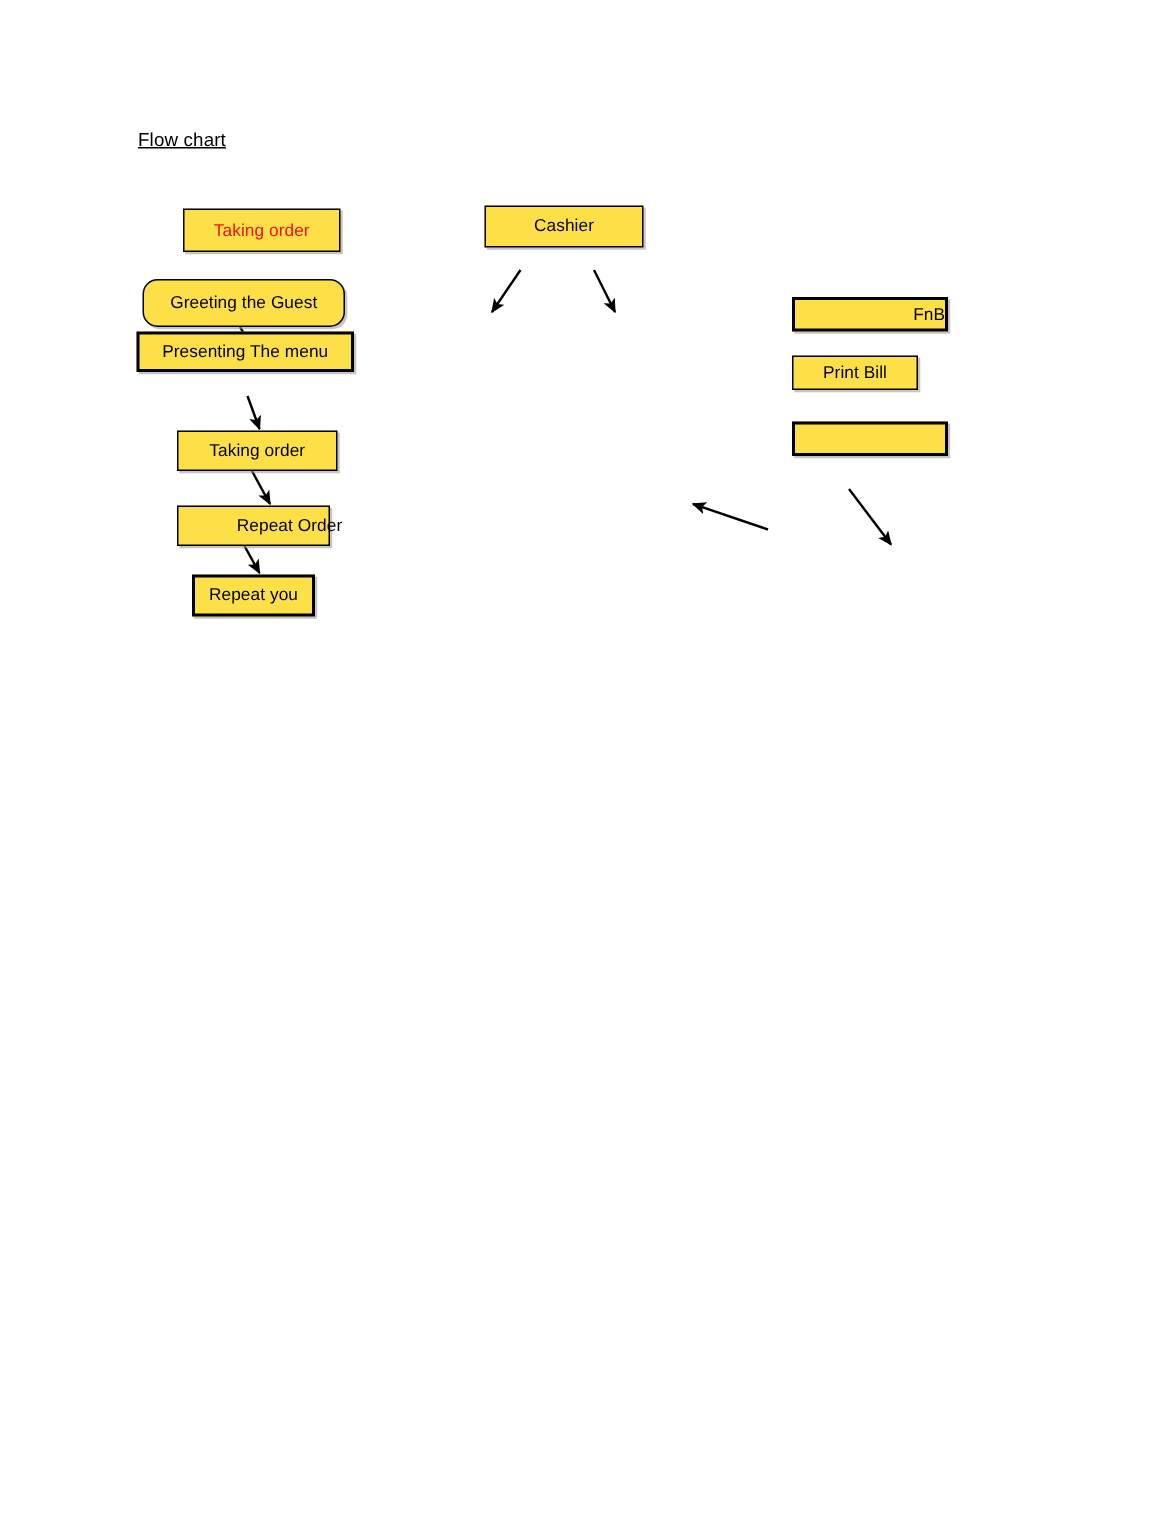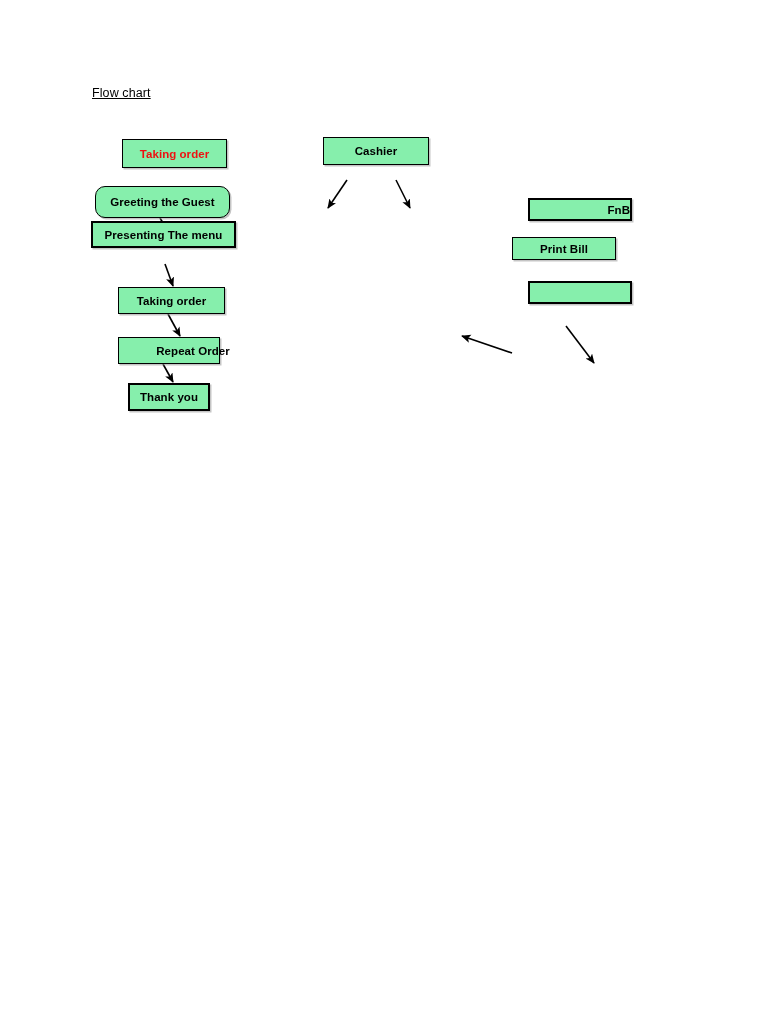--- a/index.html
+++ b/index.html
@@ -28,24 +28,24 @@
     text-decoration: underline;
     letter-spacing: 0.1px;
     white-space: nowrap;
   }
   .node {
     position: absolute;
     box-sizing: border-box;
     display: flex;
     align-items: center;
     justify-content: center;
-    background: #86efac;
+    background: #fde047;
     color: #000000;
     font-size: 11.5px;
-    font-weight: bold;
+    font-weight: normal;
     letter-spacing: 0.05px;
     white-space: nowrap;
     text-align: center;
   }
   .node.thin {
     border: 1px solid #000000;
   }
   .node.thick {
     border: 2px solid #000000;
   }
@@ -107,29 +107,29 @@
       <div class="node thick shadowed" style="left: 91px; top: 221px; width: 145px; height: 27px; color: rgb(0, 0, 0);">
         <span>Presenting The menu</span>
       </div>
       <div class="node thin shadowed" style="left: 118px; top: 287px; width: 107px; height: 27px; color: rgb(0, 0, 0);">
         <span>Taking order</span>
       </div>
       <div class="node thin shadowed" style="left: 118px; top: 337px; width: 102px; height: 27px; color: rgb(0, 0, 0); padding-left: 48px;">
         <span>Repeat Order</span>
       </div>
       <div class="node thick shadowed" style="left: 128px; top: 383px; width: 82px; height: 28px; color: rgb(0, 0, 0);">
-        <span>Thank you</span>
+        <span>Repeat you</span>
       </div>
       <div class="node thin shadowed" style="left: 323px; top: 137px; width: 106px; height: 28px; color: rgb(0, 0, 0);">
         <span>Cashier</span>
       </div>
       <div class="node thick shadowed" style="left: 528px; top: 198px; width: 104px; height: 23px; color: rgb(0, 0, 0); justify-content: flex-end;">
         <span>FnB</span>
       </div>
-      <div class="node thin shadowed" style="left: 512px; top: 237px; width: 104px; height: 23px; color: rgb(0, 0, 0);">
+      <div class="node thin shadowed" style="left: 528px; top: 237px; width: 84px; height: 23px; color: rgb(0, 0, 0);">
         <span>Print Bill</span>
       </div>
       <div class="node thick shadowed" style="left: 528px; top: 281px; width: 104px; height: 23px; color: rgb(0, 0, 0);">
         <span></span>
       </div>
     </div>
 
 </div>
 
 </body></html>

